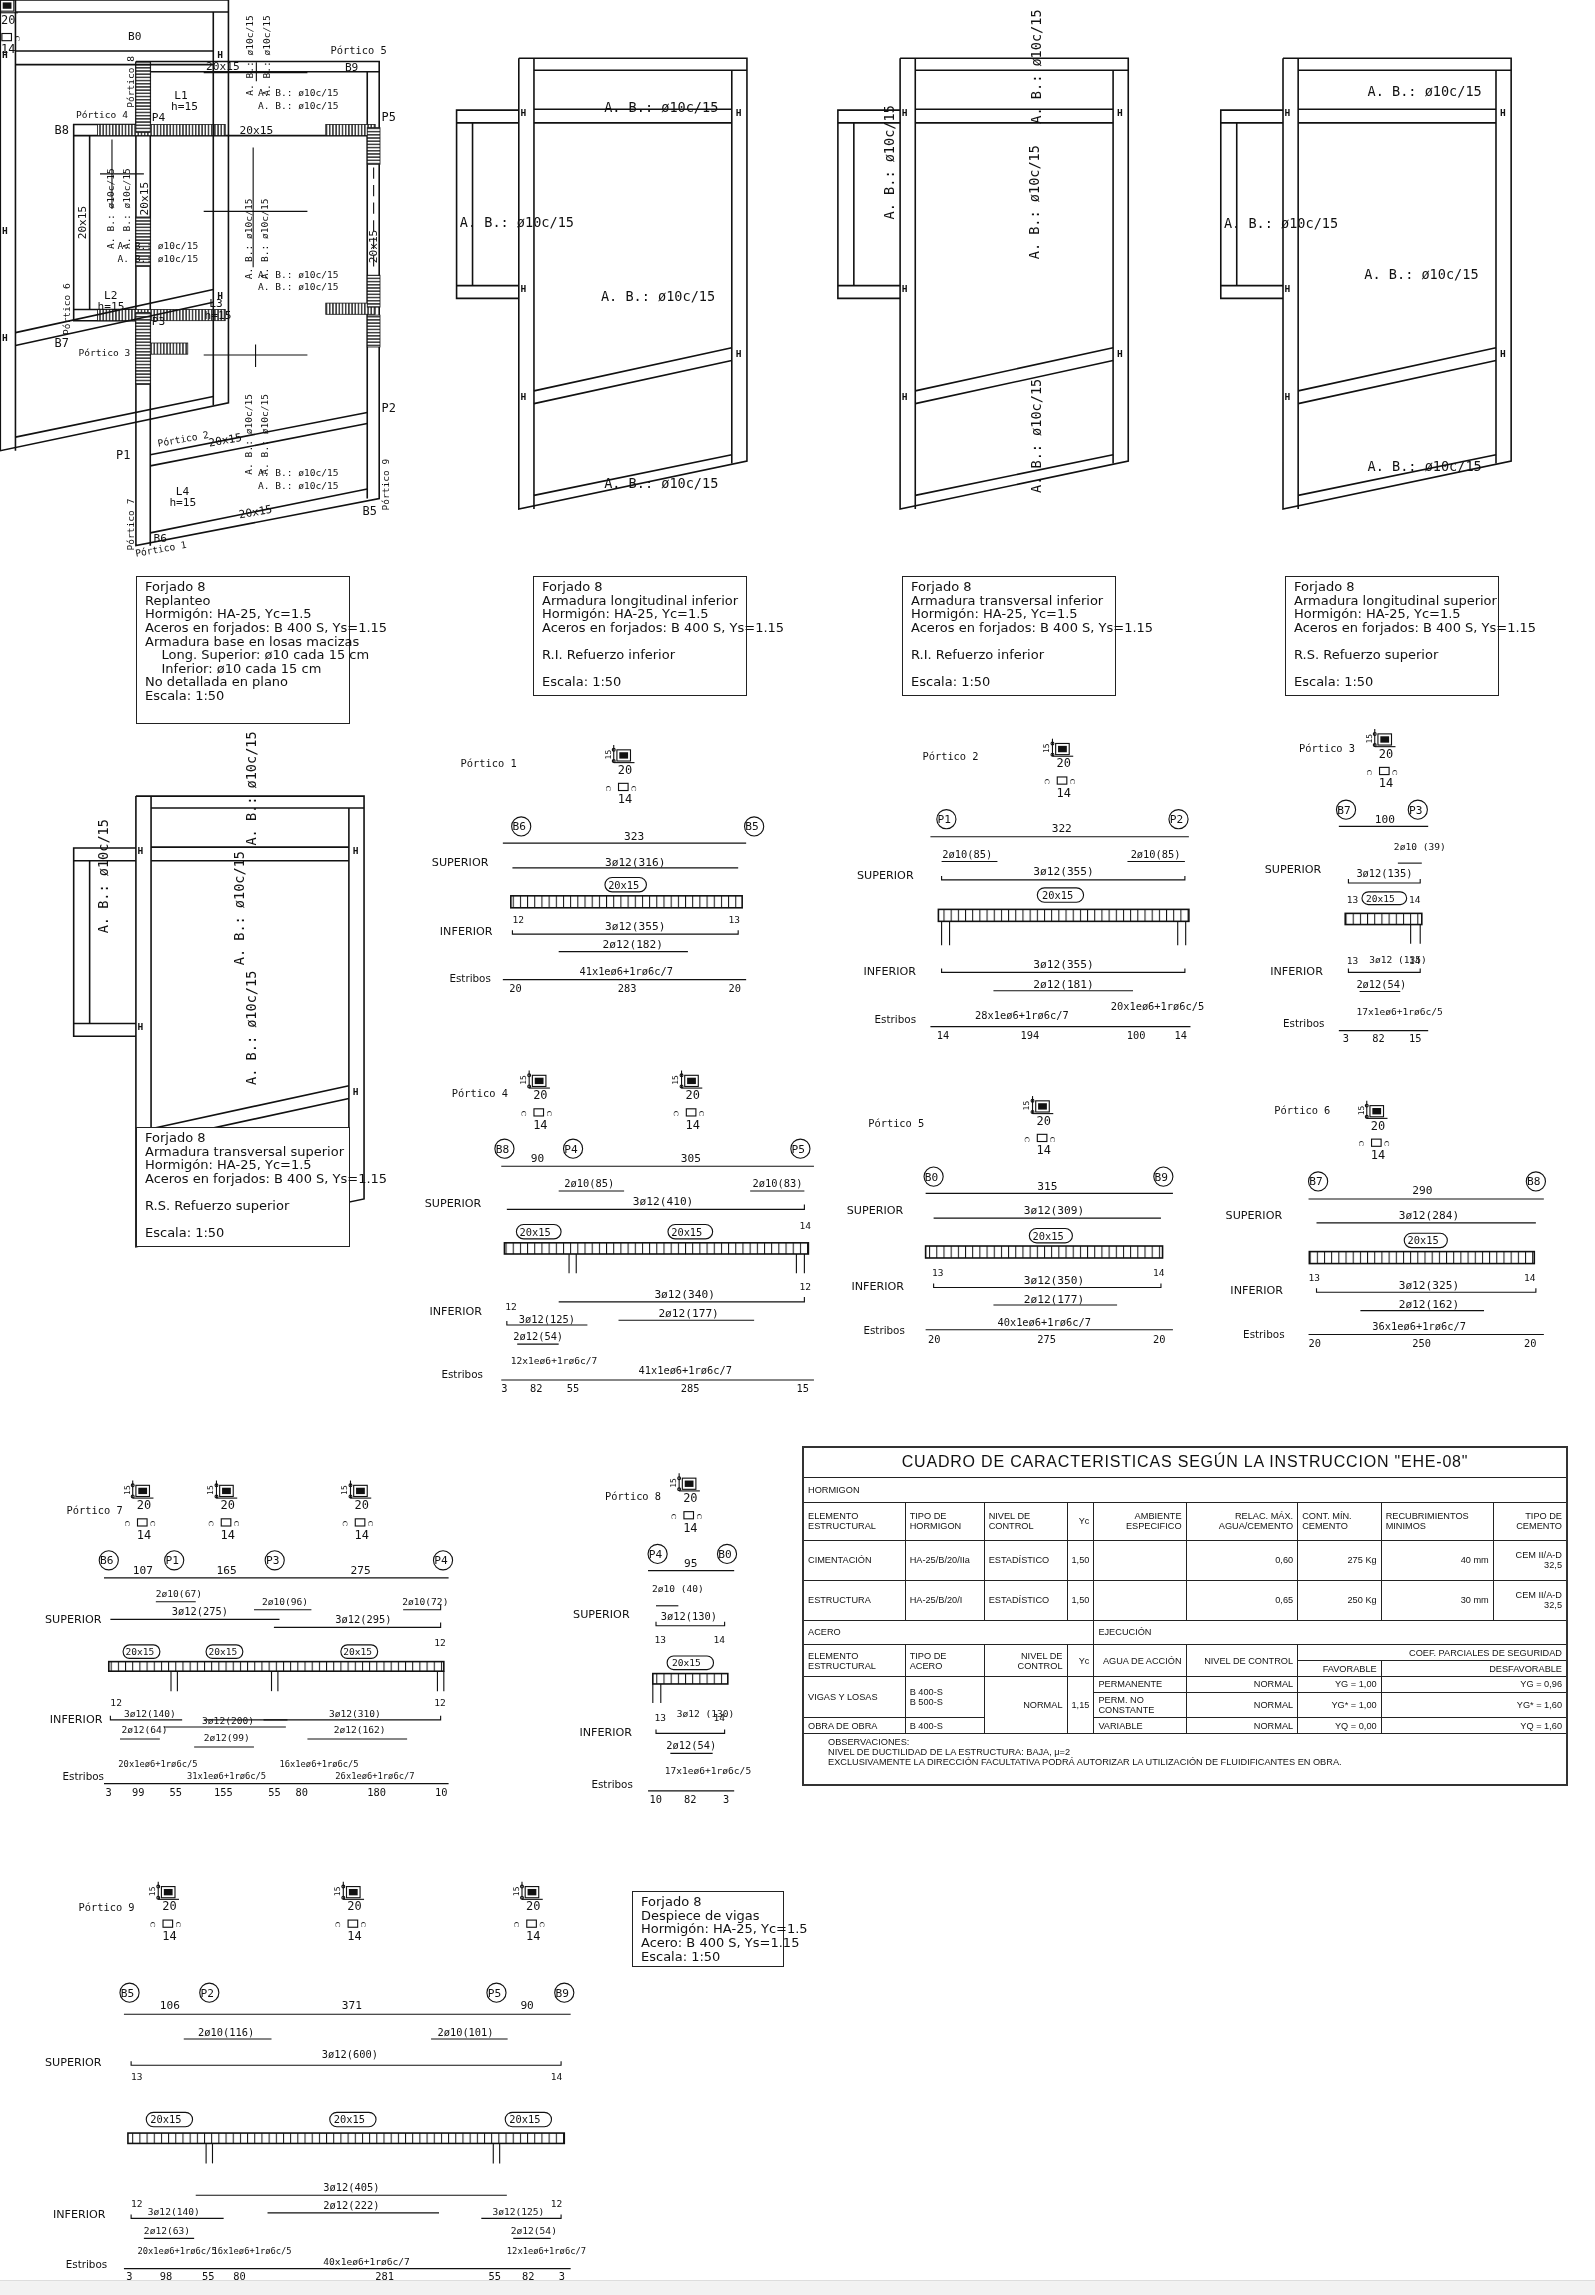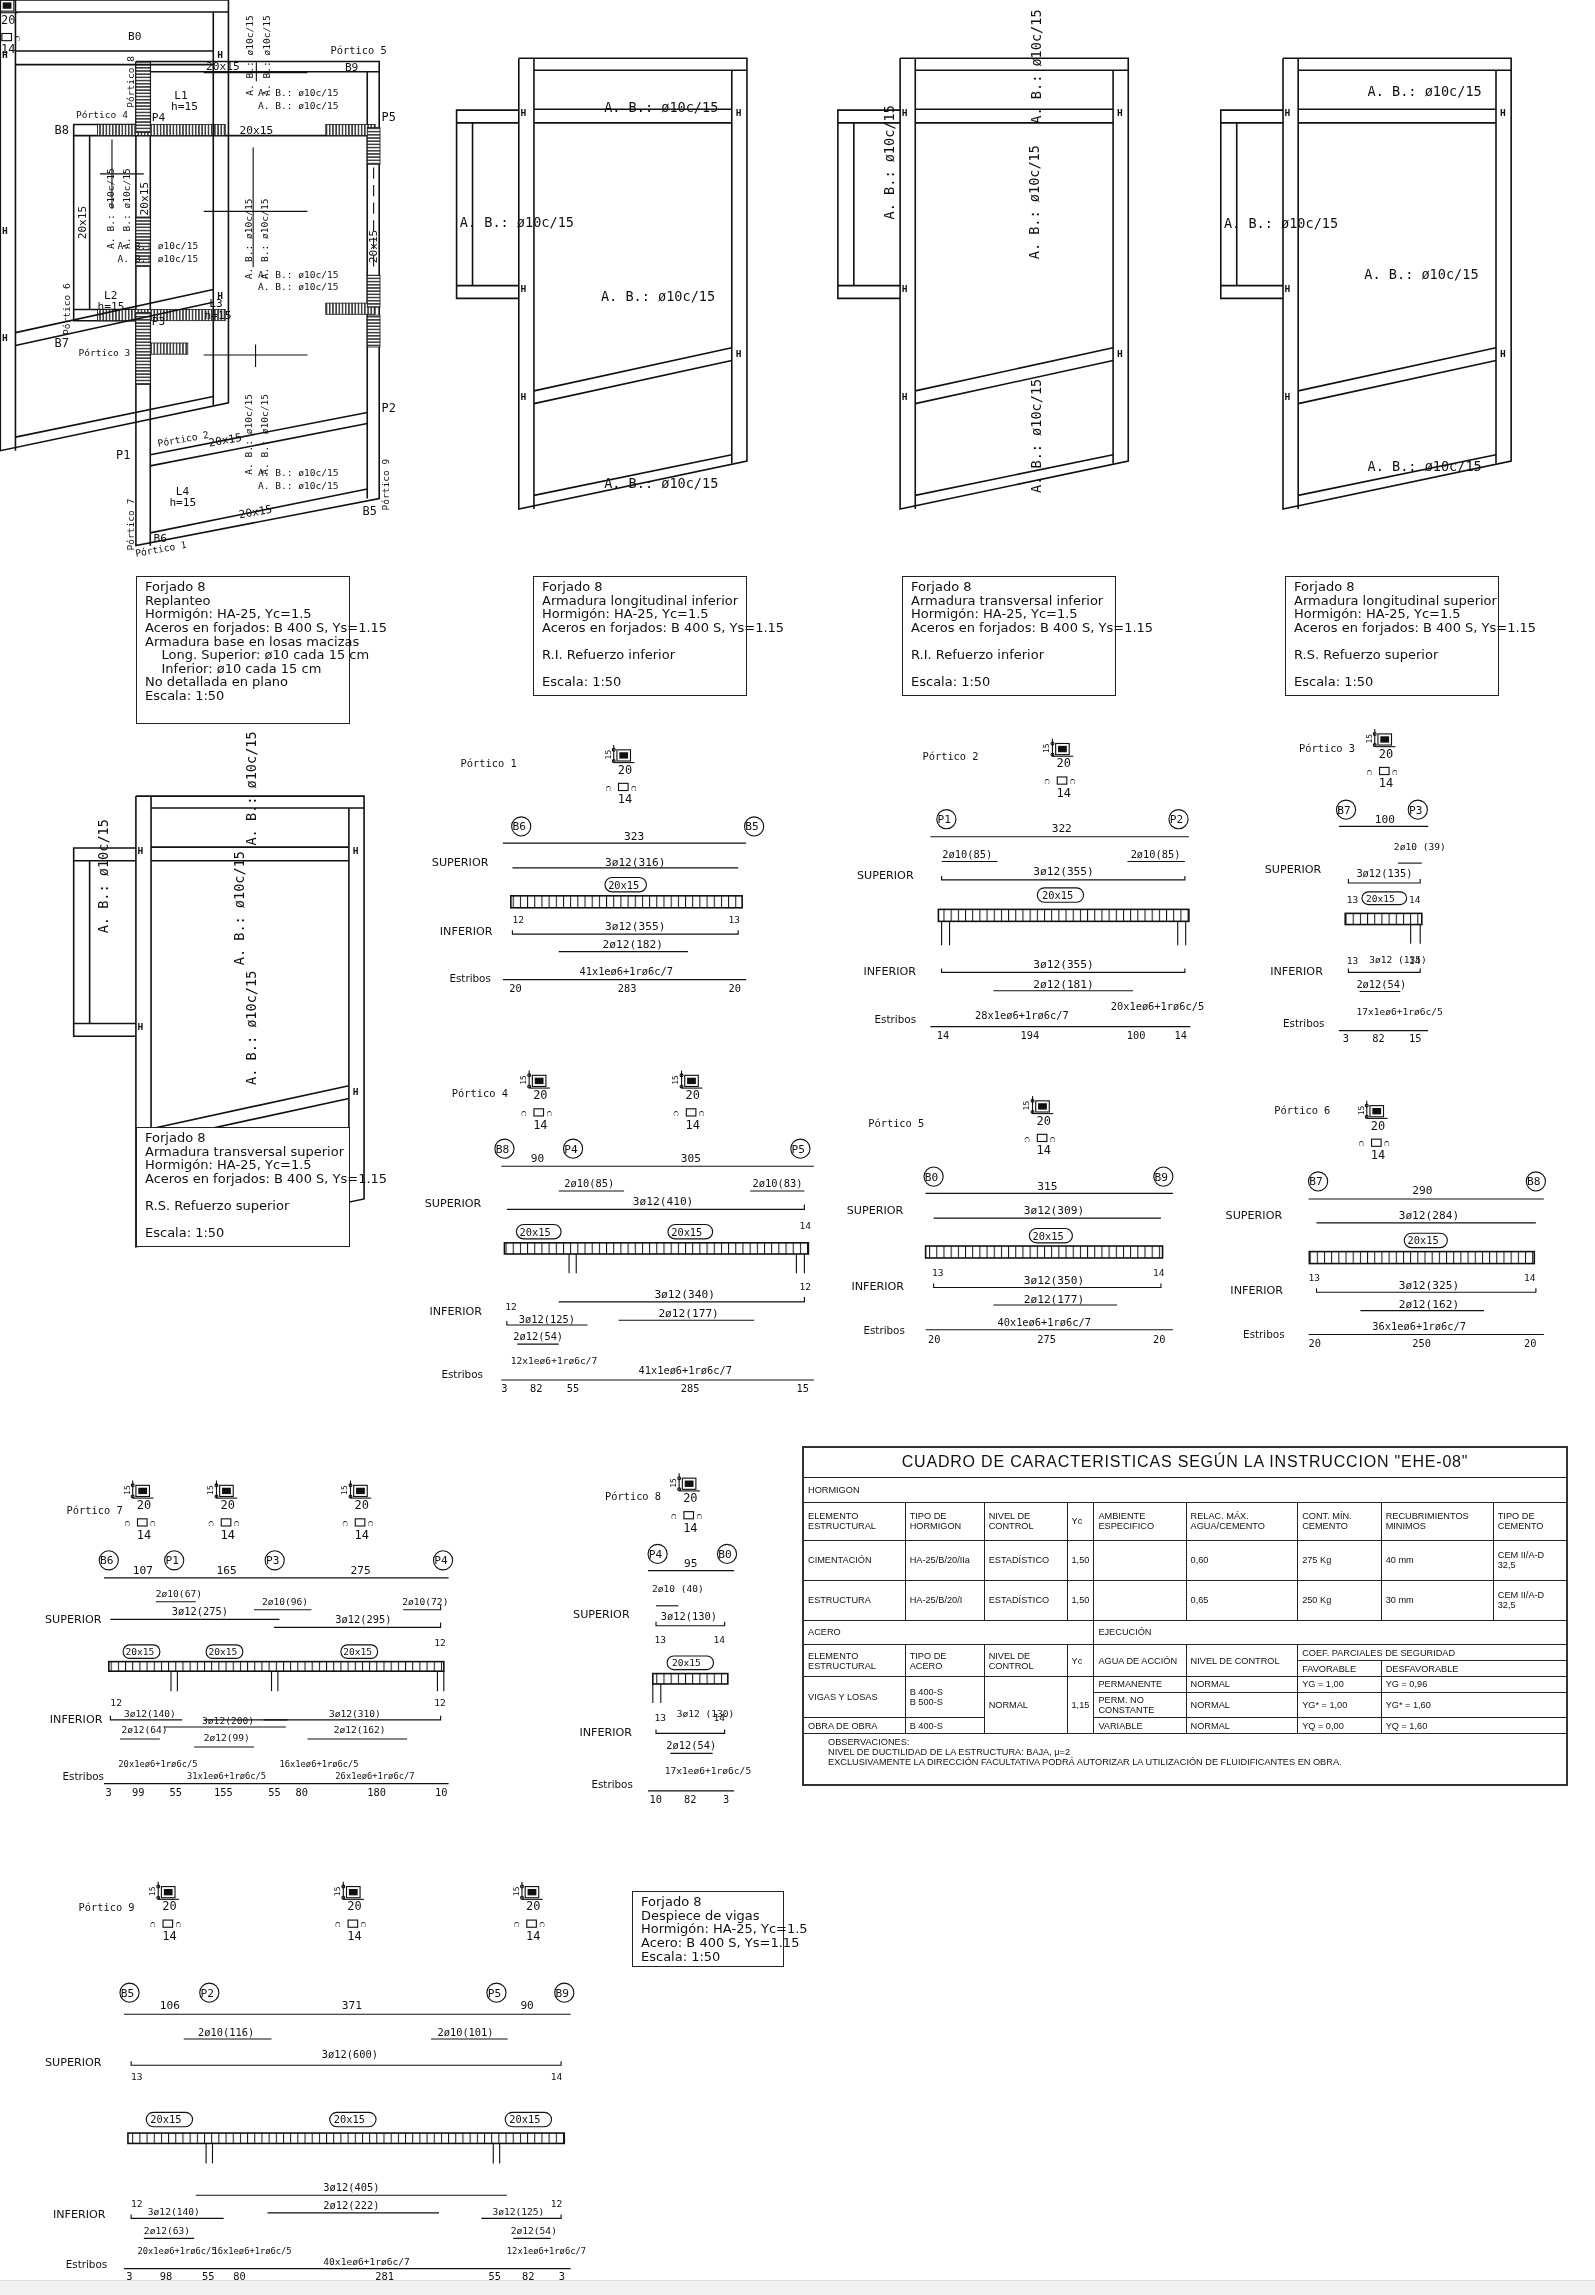--- a/index.html
+++ b/index.html
@@ -8,21 +8,21 @@
   .ln{stroke:#111;stroke-width:2;fill:none;}
   .thin{stroke:#111;stroke-width:1.4;fill:none;}
   .t{font-family:"DejaVu Sans",sans-serif;fill:#111;}
   .cad{font-family:"DejaVu Sans Mono",monospace;fill:#111;}
   .note{position:absolute;border:1.6px solid #222;background:#fff;font-family:"DejaVu Sans",sans-serif;font-size:13px;line-height:13.6px;padding:3.2px 8px;box-sizing:border-box;}
   .note div{white-space:pre;}
   table.ehe{position:absolute;left:802px;top:1446px;width:766px;border-collapse:collapse;font-family:"Liberation Sans",sans-serif;font-size:9.2px;border:2.4px double #333;}
   table.ehe td{border:1.2px solid #222;padding:2.4px 4px;vertical-align:middle;}
   table.ehe .title td{font-size:16px;text-align:center;height:24px;letter-spacing:0.8px;}
   table.ehe .sec td{text-align:left;height:19px;}
-  .c{text-align:left;}
+  .c{text-align:right;}
   .bottom-bar{position:absolute;left:0;top:2280px;width:1596px;height:15px;background:#f2f2f2;border-top:0.8px solid #ddd;}
 </style>
 </head>
 <body>
 
 <svg width="1596" height="2295" viewBox="0 0 2000 2877">
   <defs>
     <pattern id="hatch" width="4" height="10" patternUnits="userSpaceOnUse">
       <rect width="4" height="10" fill="#fff"></rect>
       <line x1="1" y1="0" x2="1" y2="10" stroke="#111" stroke-width="1.6"></line>

